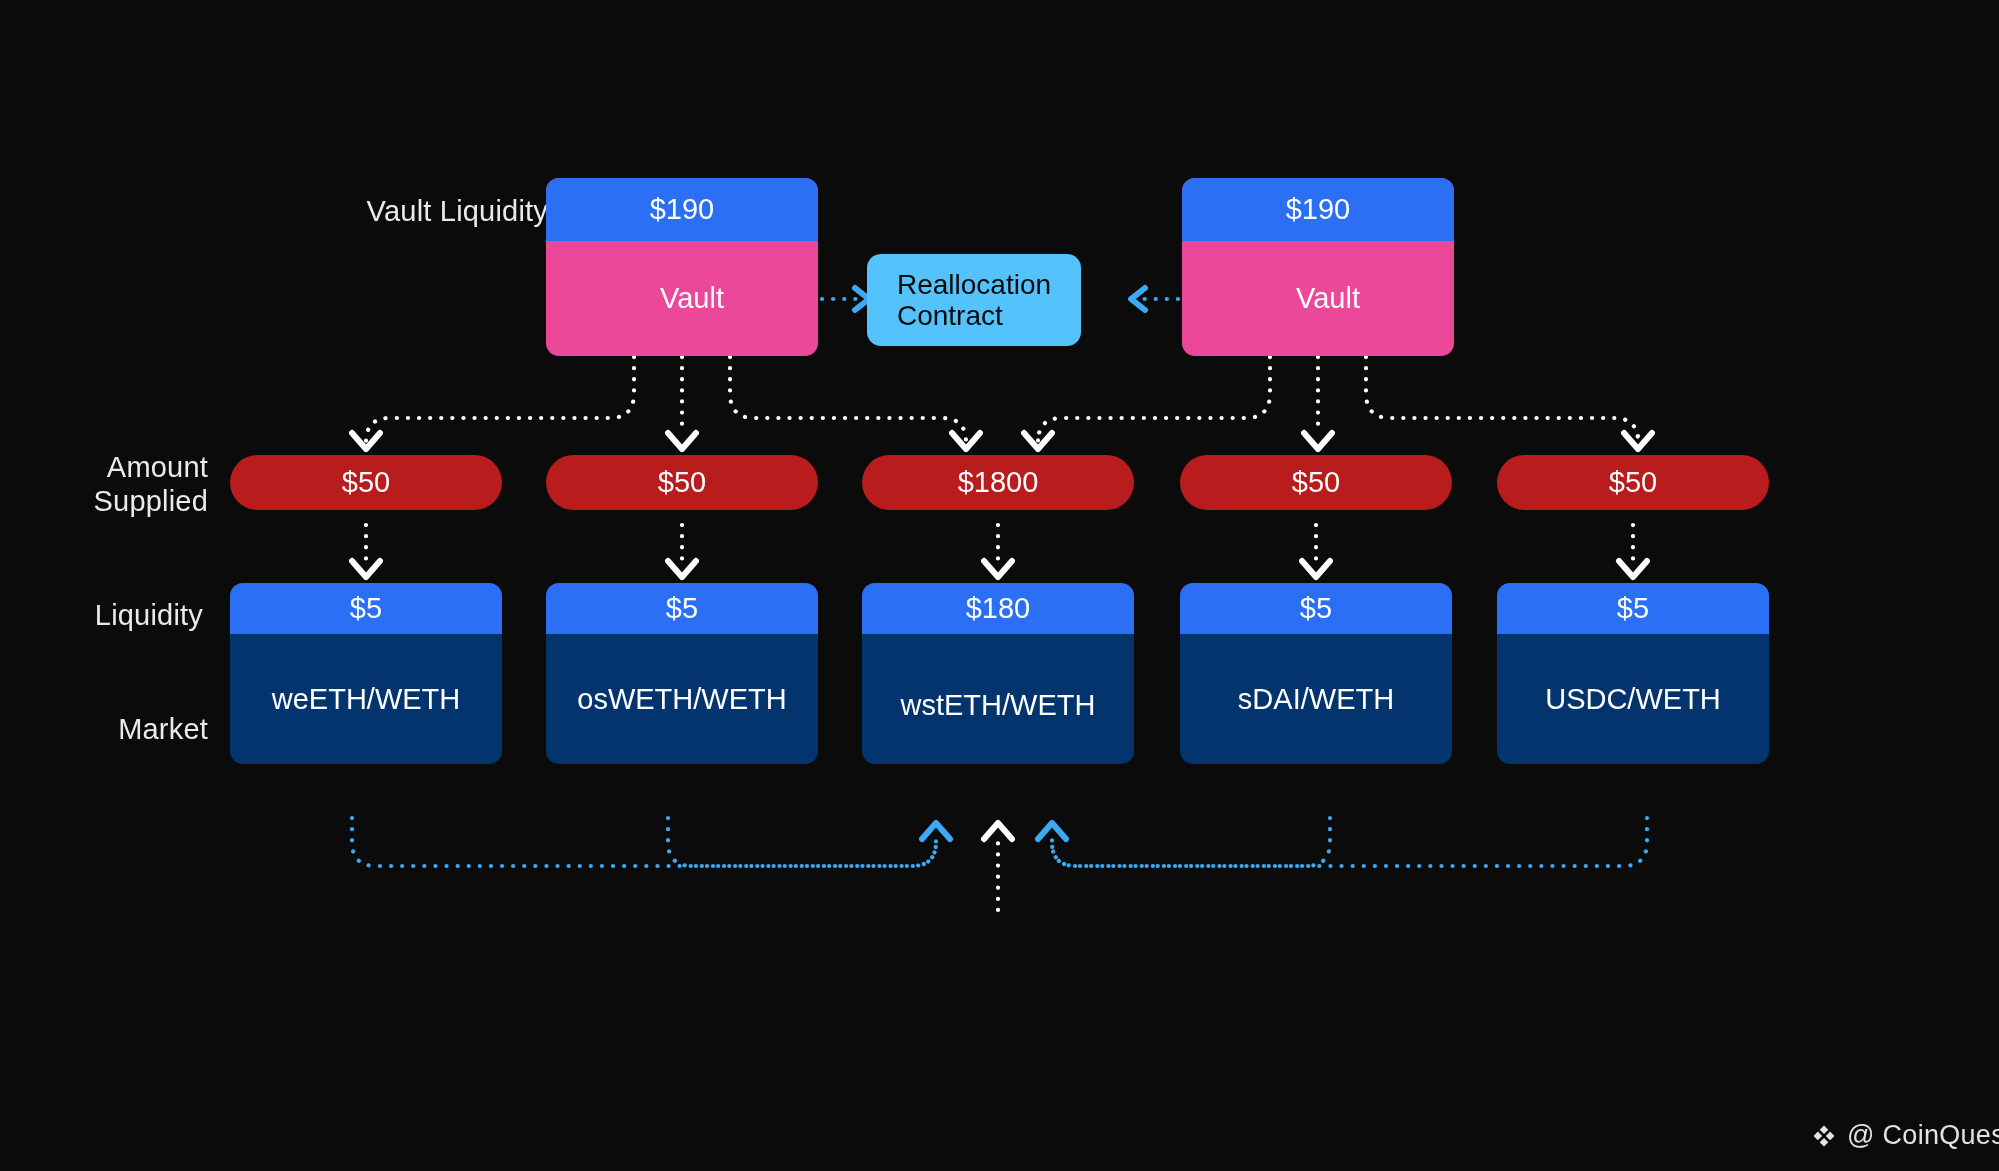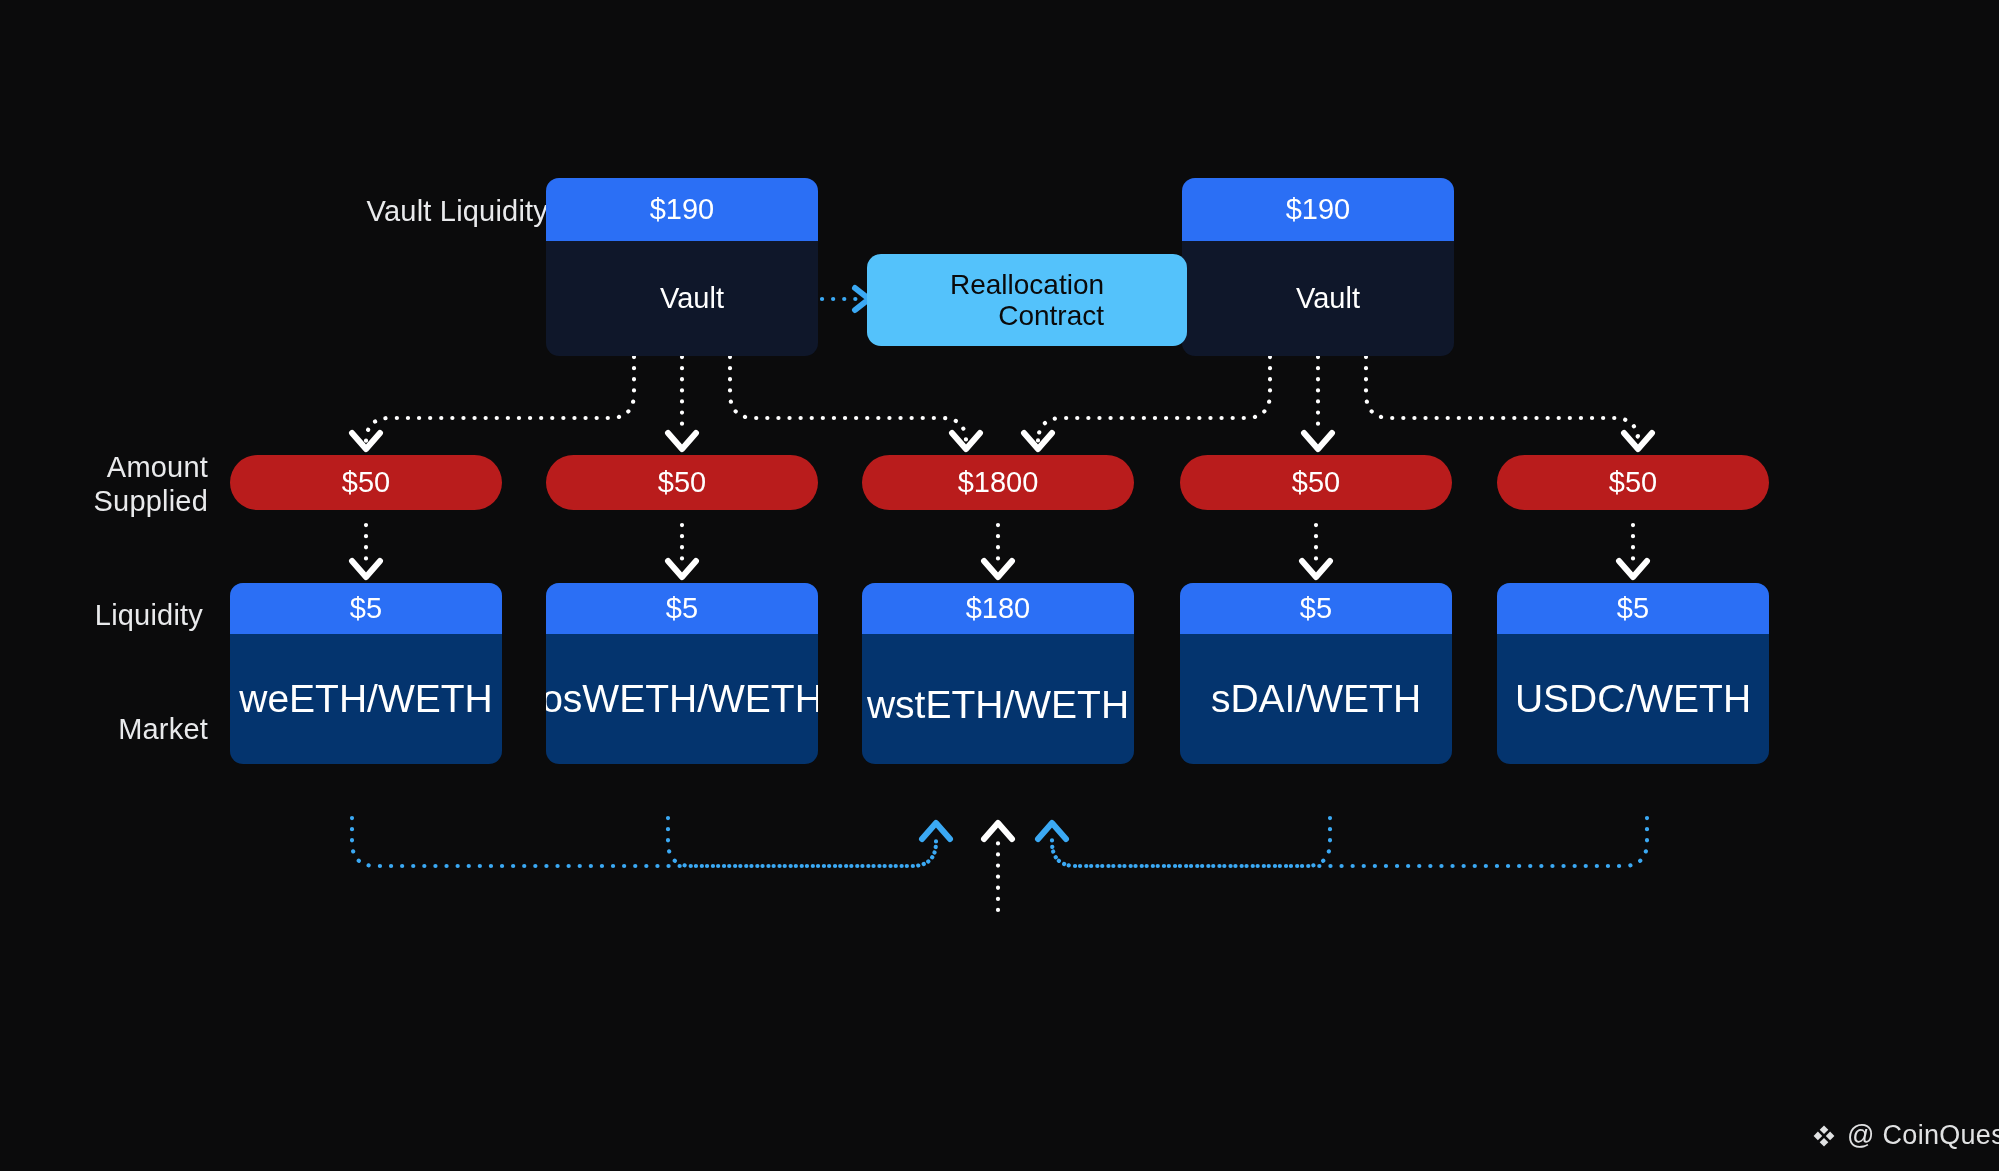--- a/index.html
+++ b/index.html
@@ -22,44 +22,44 @@
     white-space:pre-line;
     letter-spacing:.2px;
   }
 
   
   .vault{
     position:absolute;
     width:272px; height:178px;
     border-radius:13px;
     overflow:hidden;
-    background:#0f172a;
+    background:#ec4899;
     display:flex; flex-direction:column;
   }
   .vault .head{
     height:63px;
     background:#2b6ff5;
     display:flex; align-items:center; justify-content:center;
     color:#ffffff; font-size:29px;
   }
   .vault .body{
     flex:1;
     display:flex; align-items:center; justify-content:center;
     color:#ffffff; font-size:29px;padding-left:20px;
   }
 
   
   .realloc{
     position:absolute;
-    width:320px; height:92px;
+    width:214px; height:92px;
     border-radius:14px;
     background:#54c2fb;
     color:#0a0a0b;
     display:flex; align-items:center; justify-content:center;
-    text-align:right;
+    text-align:left;
     font-size:28px; line-height:1.12;
     white-space:pre-line;
   }
 
   
   .pill{
     position:absolute;
     width:272px; height:55px;
     border-radius:28px;
     background:#b91c1c;
@@ -79,21 +79,21 @@
   }
   .market .head{
     height:51px;
     background:#2b6ff5;
     display:flex; align-items:center; justify-content:center;
     color:#ffffff; font-size:29px;
   }
   .market .body{
     flex:1;
     display:flex; align-items:center; justify-content:center;
-    color:#ffffff; font-size:39px;
+    color:#ffffff; font-size:29px;
   }
 
   
   .borrower{
     position:absolute;
     width:438px; height:63px;
     border-radius:32px;
     background:#04346e;
     color:#ffffff;
     display:flex; align-items:center; justify-content:center;

